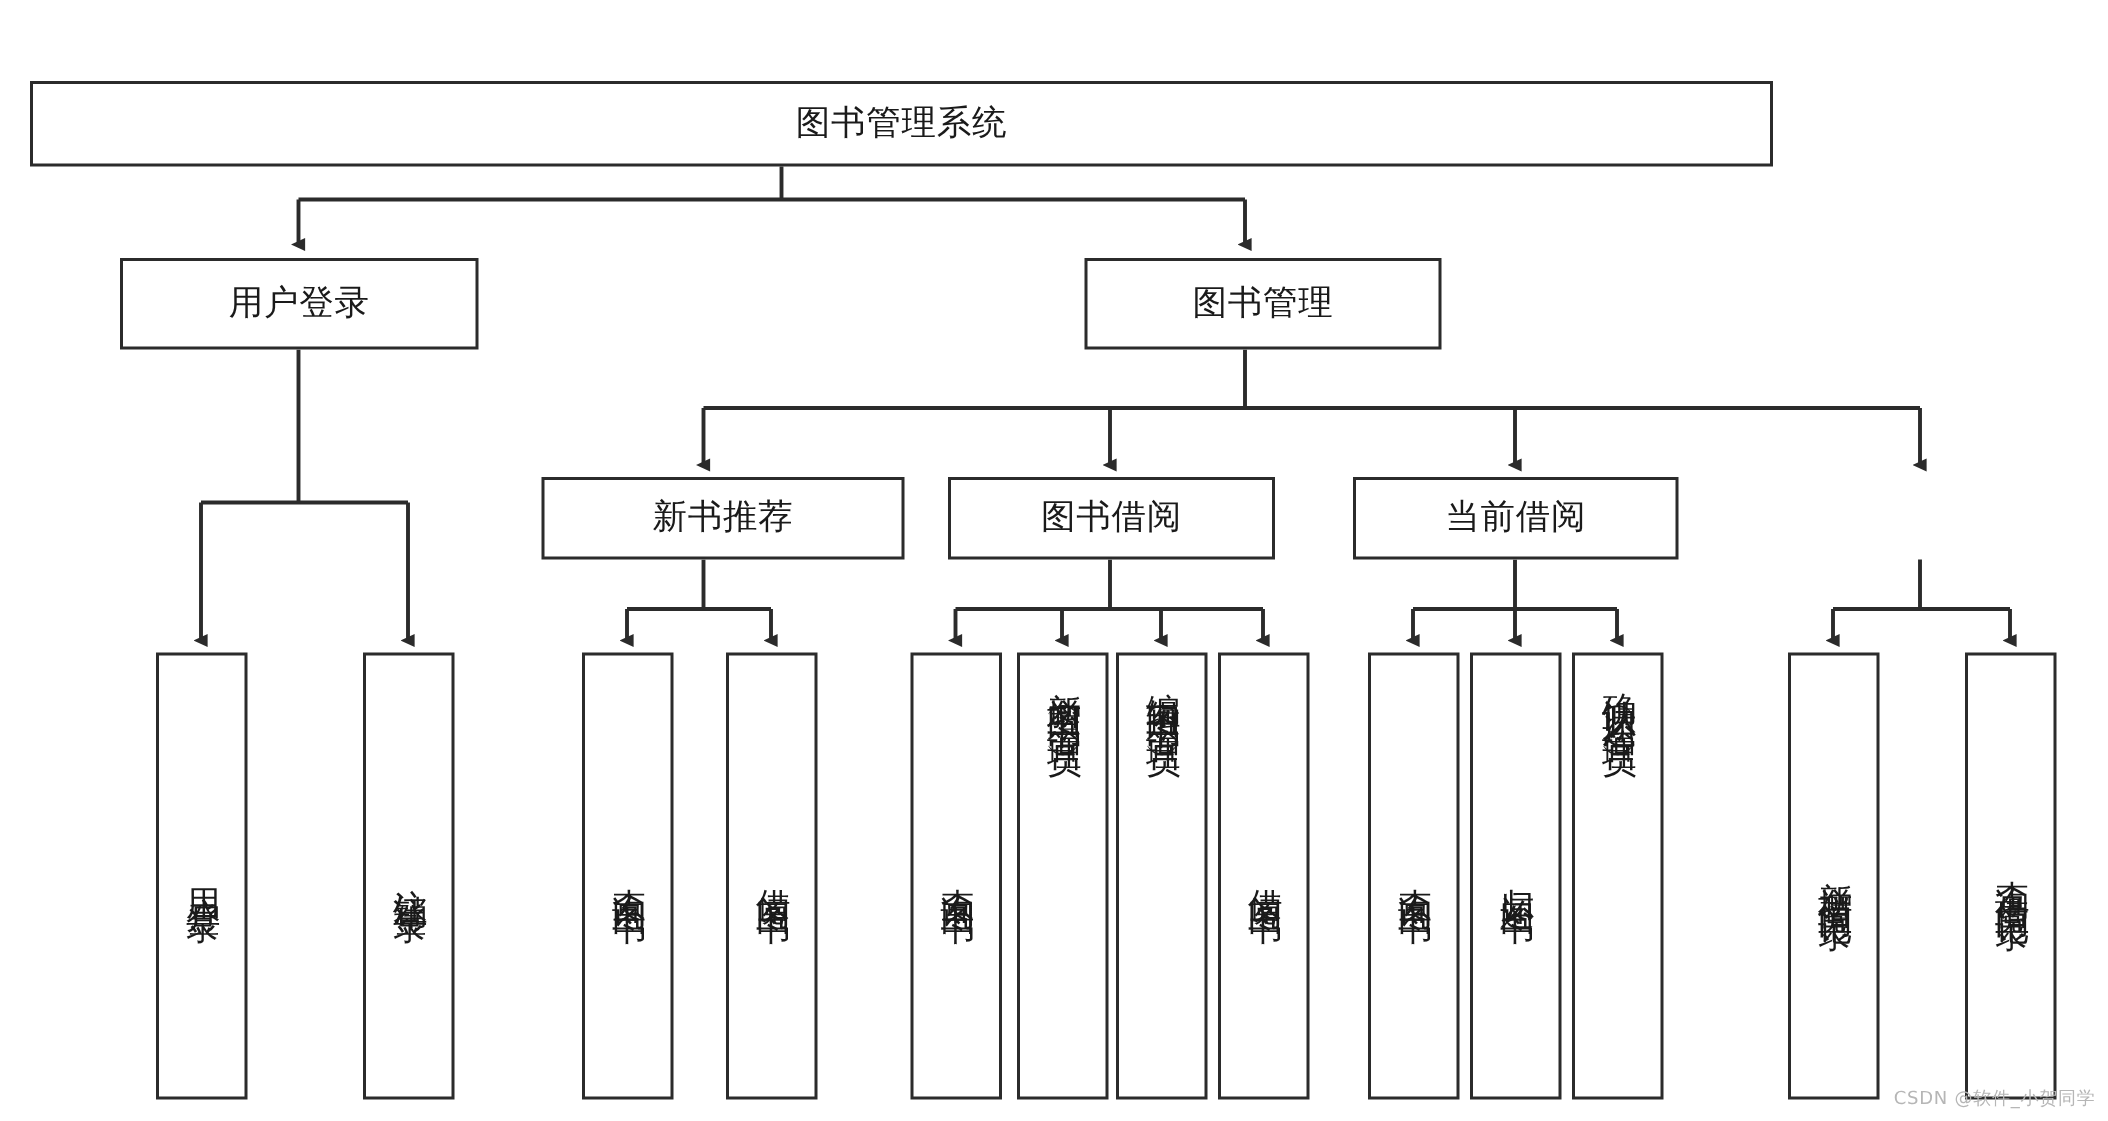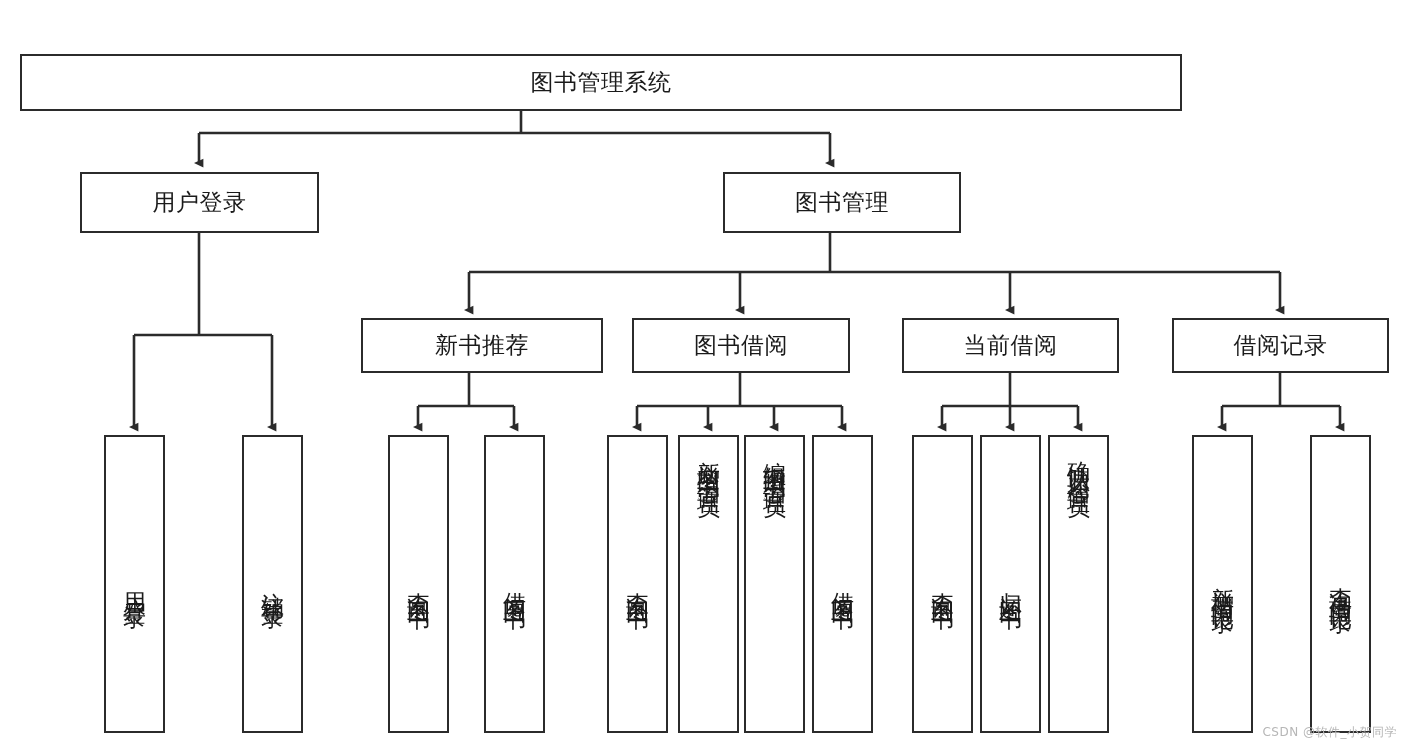--- a/index.html
+++ b/index.html
@@ -146,23 +146,20 @@
 
   <div class="node horizontal" style="left:361px; top:318px; width:242px; height:55px;">
     <span class="label">新书推荐</span>
   </div>
   <div class="node horizontal" style="left:902px; top:318px; width:217px; height:55px;">
     <span class="label">当前借阅</span>
   </div>
   <div class="node horizontal" style="left:632px; top:318px; width:218px; height:55px;">
     <span class="label">图书借阅</span>
   </div>
-  <div class="node horizontal" style="left:1172px; top:318px; width:217px; height:55px;">
-    <span class="label">借阅记录</span>
-  </div>
 
   <div class="node vertical mid-text" style="left:104px; top:435px; width:61px; height:298px;">
     <span class="label">用户登录</span>
   </div>
   <div class="node vertical mid-text" style="left:242px; top:435px; width:61px; height:298px;">
     <span class="label">注销登录</span>
   </div>
 
   <div class="node vertical mid-text" style="left:388px; top:435px; width:61px; height:298px;">
     <span class="label">查询图书</span>

